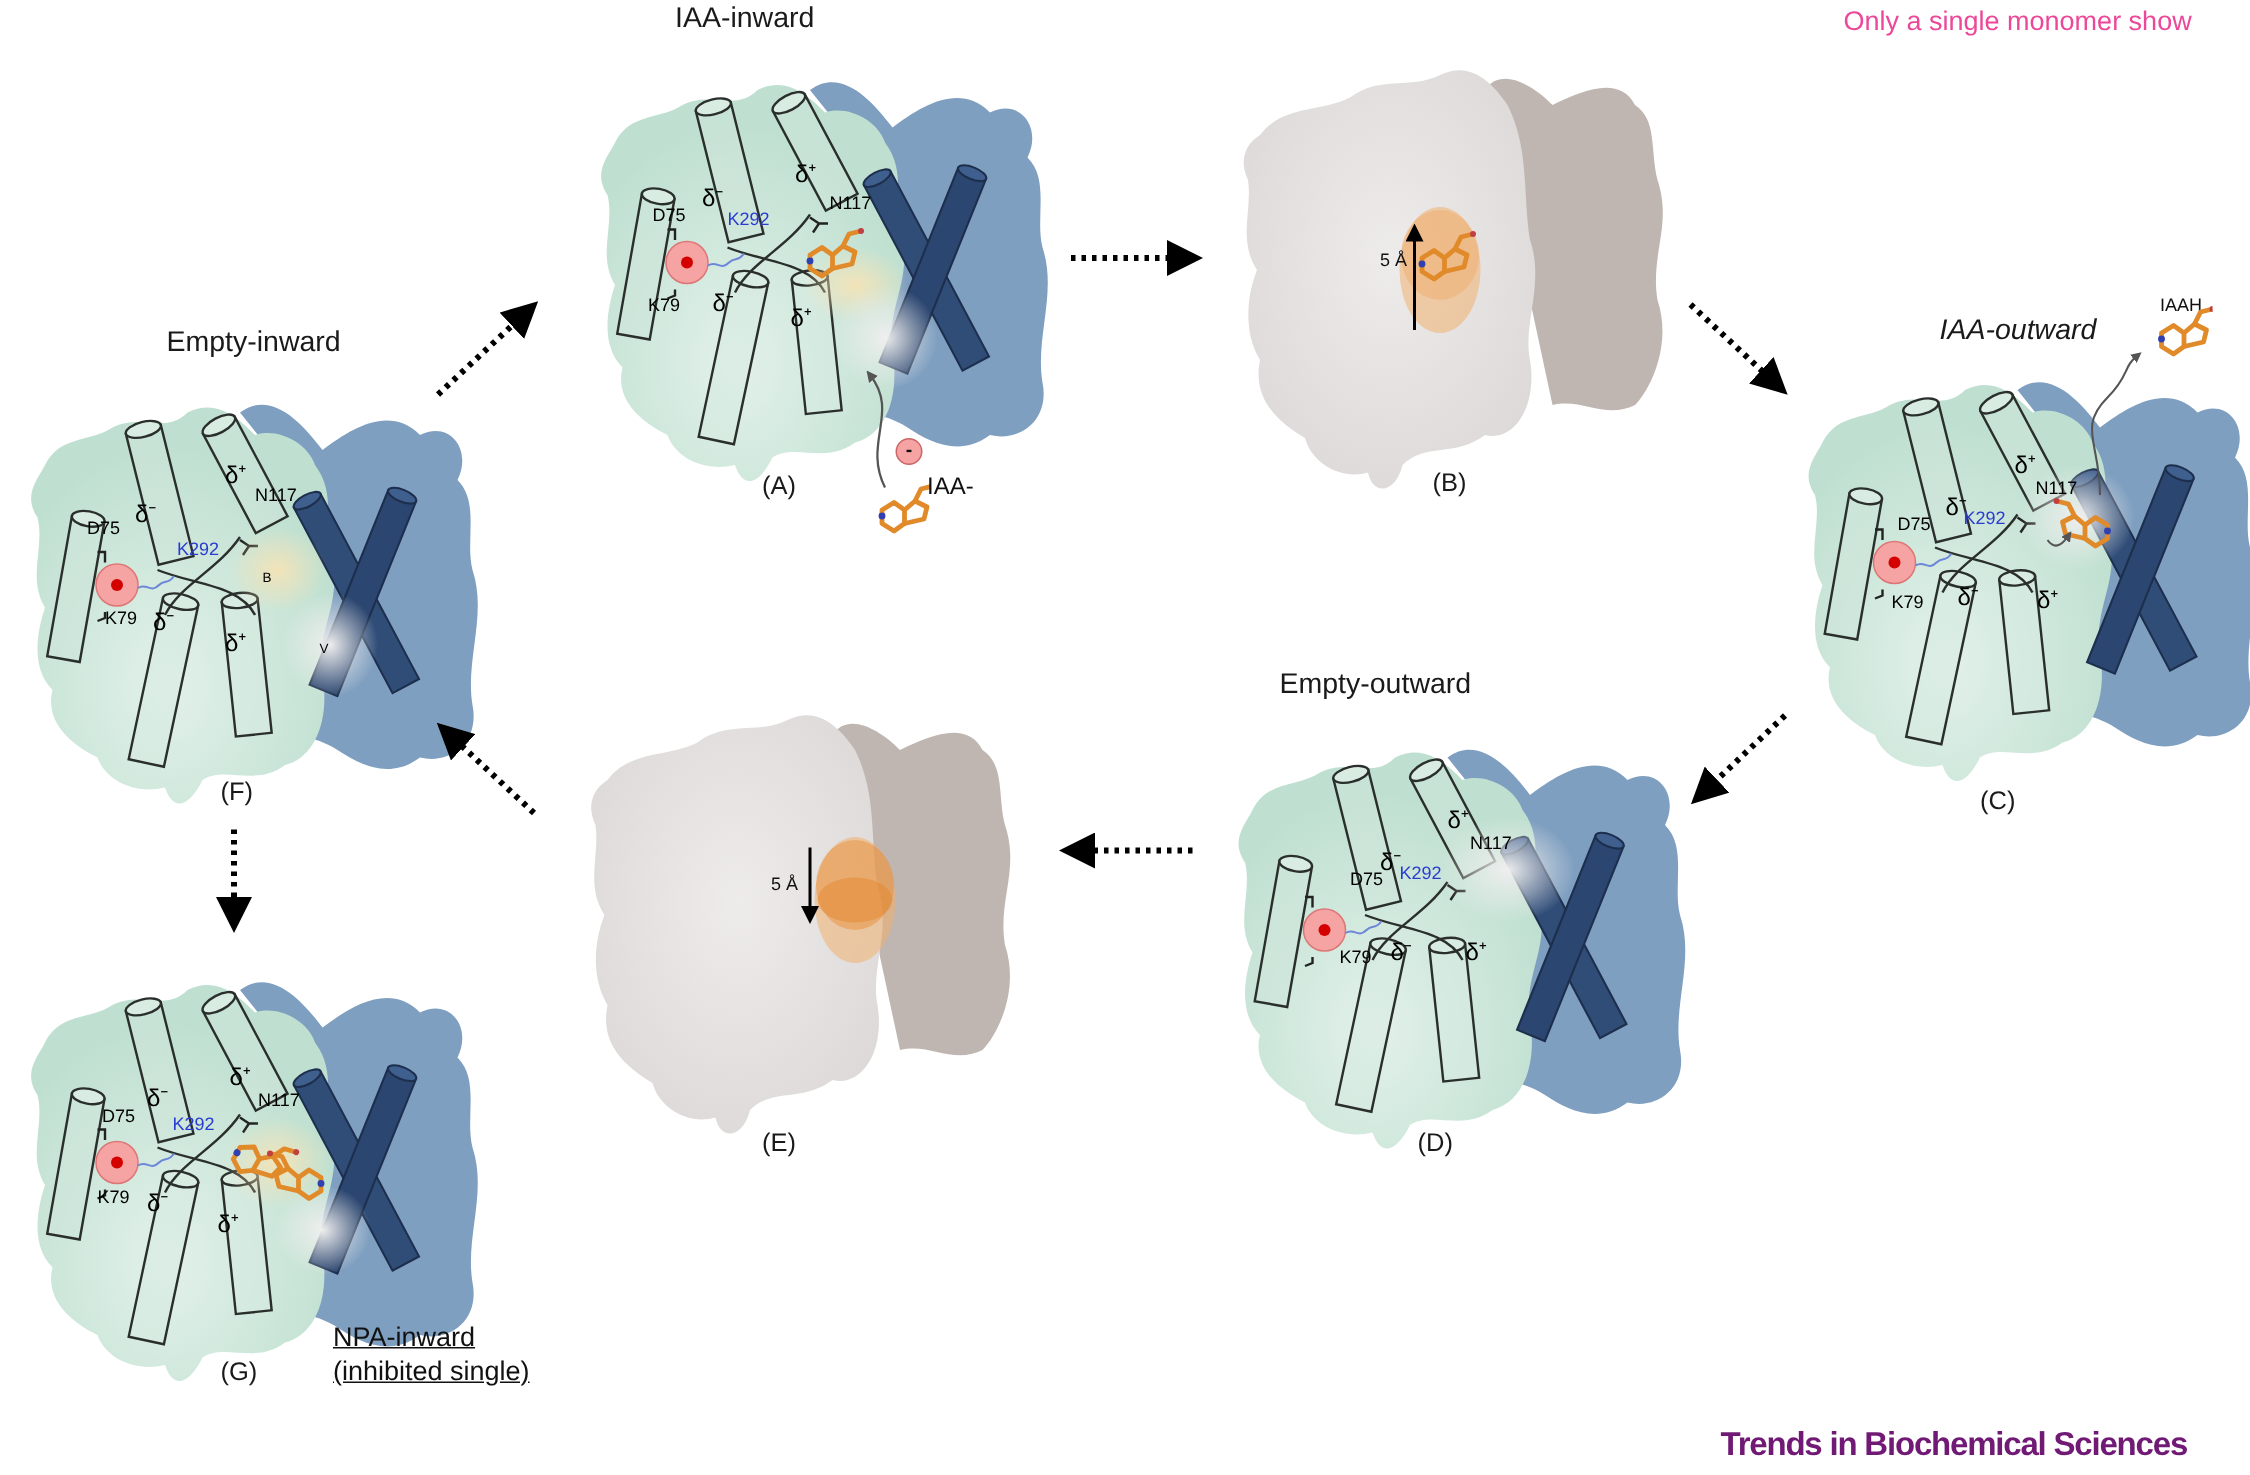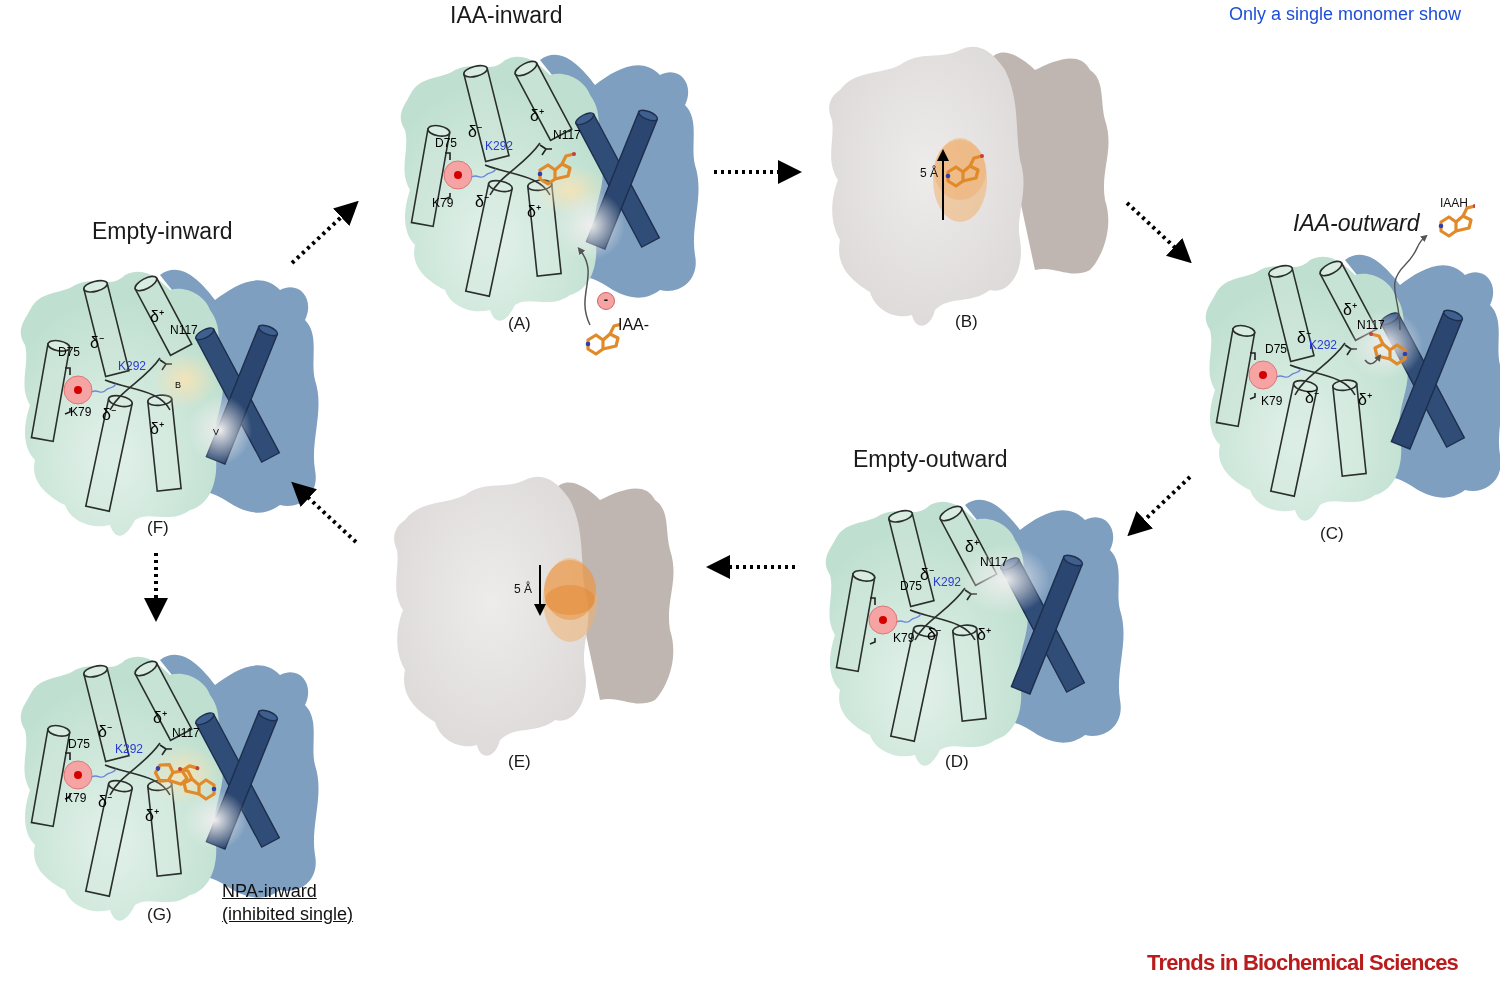--- a/index.html
+++ b/index.html
@@ -1,21 +1,21 @@
 <!DOCTYPE html>
 <html><head>
 <meta charset="utf-8">
 <style>
   html,body{margin:0;padding:0;background:#fff;}
   body{width:1500px;height:983px;position:relative;overflow:hidden;font-family:"Liberation Sans",sans-serif;color:#111;}
   .abs{position:absolute;}
-  .title{font-size:23px;color:#1a1a1a;white-space:nowrap;}
+  .title{font-size:19px;color:#1a1a1a;white-space:nowrap;}
   .plabel{font-size:17px;color:#1a1a1a;}
-  .note{font-size:18px;color:#1d4ed8;}
-  .footer{font-size:22px;font-weight:bold;letter-spacing:-0.8px;color:#b91c1c;}
+  .note{font-size:18px;color:#ec4899;}
+  .footer{font-size:22px;font-weight:bold;letter-spacing:-0.8px;color:#701a75;}
   svg text{font-family:"Liberation Sans",sans-serif;}
   .panel svg{overflow:visible;}
 </style>
 </head>
 <body>
 
 <svg width="0" height="0" style="position:absolute">
   <defs>
     <radialGradient id="gGreen" cx="45%" cy="70%" r="60%">
       <stop offset="0" stop-color="#e3f1ea"></stop>
@@ -200,21 +200,21 @@
     <use href="#greyshape"></use>
     <ellipse cx="185" cy="140" rx="27" ry="42" fill="#f0b070" fill-opacity="0.55"></ellipse>
     <ellipse cx="185" cy="130" rx="26" ry="30" fill="#e88a30" fill-opacity="0.45"></ellipse>
     <ellipse cx="185" cy="140" rx="25" ry="15" fill="#e08020" fill-opacity="0.4"></ellipse>
     <line x1="155" y1="105" x2="155" y2="150" stroke="#000" stroke-width="2" marker-end="url(#ah)"></line>
   </svg>
 </div>
 <div class="abs" style="left:514px;top:582px;font-size:12px;">5 Å</div>
 <div class="abs plabel" style="left:508px;top:752px;">(E)</div>
 
-<div class="abs title" style="left:92px;top:218px;">Empty-inward</div>
+<div class="abs title" style="left:111px;top:218px;">Empty-inward</div>
 <div class="abs panel" style="left:10px;top:240px;width:300px;height:300px;">
   <svg width="300" height="300" viewBox="0 0 300 300">
     <use href="#monomer"></use>
     <ellipse cx="175" cy="140" rx="32" ry="28" fill="url(#gGlowY)"></ellipse>
     <ellipse cx="210" cy="190" rx="32" ry="35" fill="url(#gGlowW)"></ellipse>
     <text x="165" y="148" font-size="9">B</text>
     <text x="203" y="195" font-size="9">V</text>
     <text x="48" y="116" font-size="12">D75</text>
     <text x="80" y="108" font-size="16">δ⁻</text>
     <text x="108" y="130" font-size="12" fill="#2a3bd0">K292</text>

